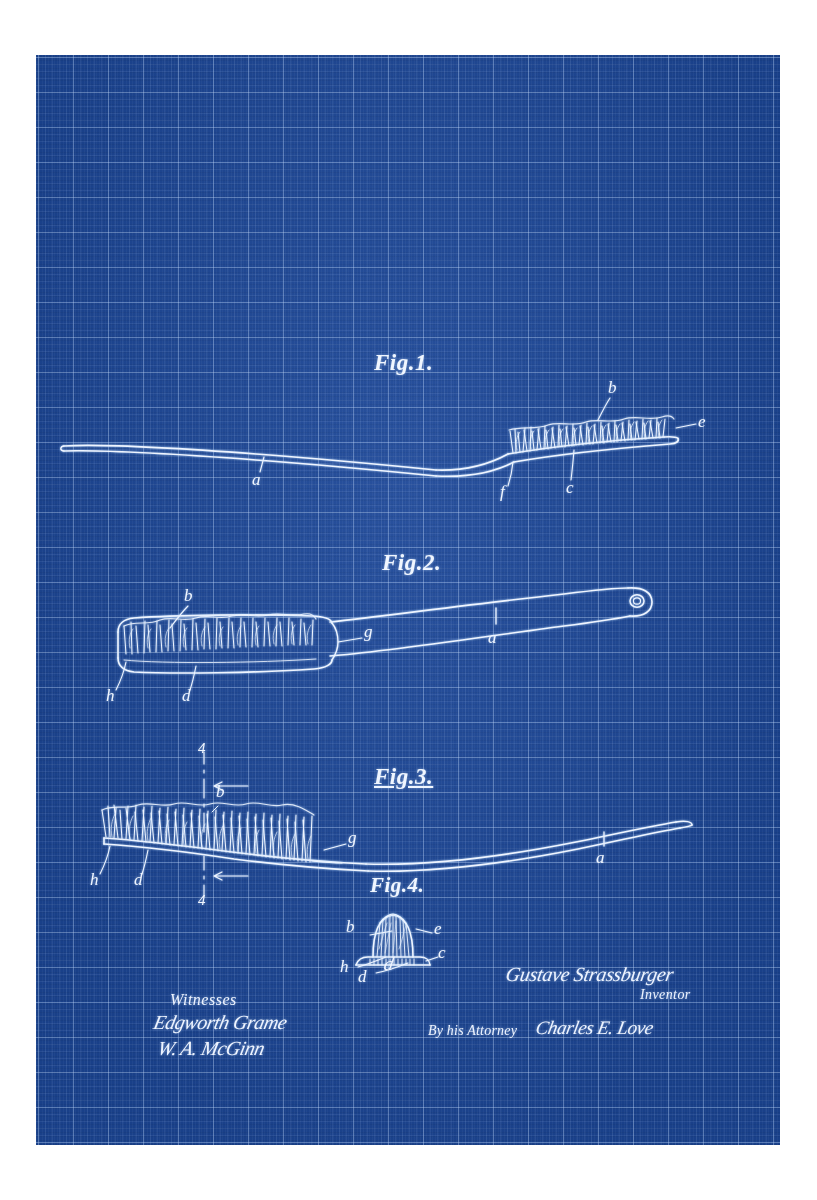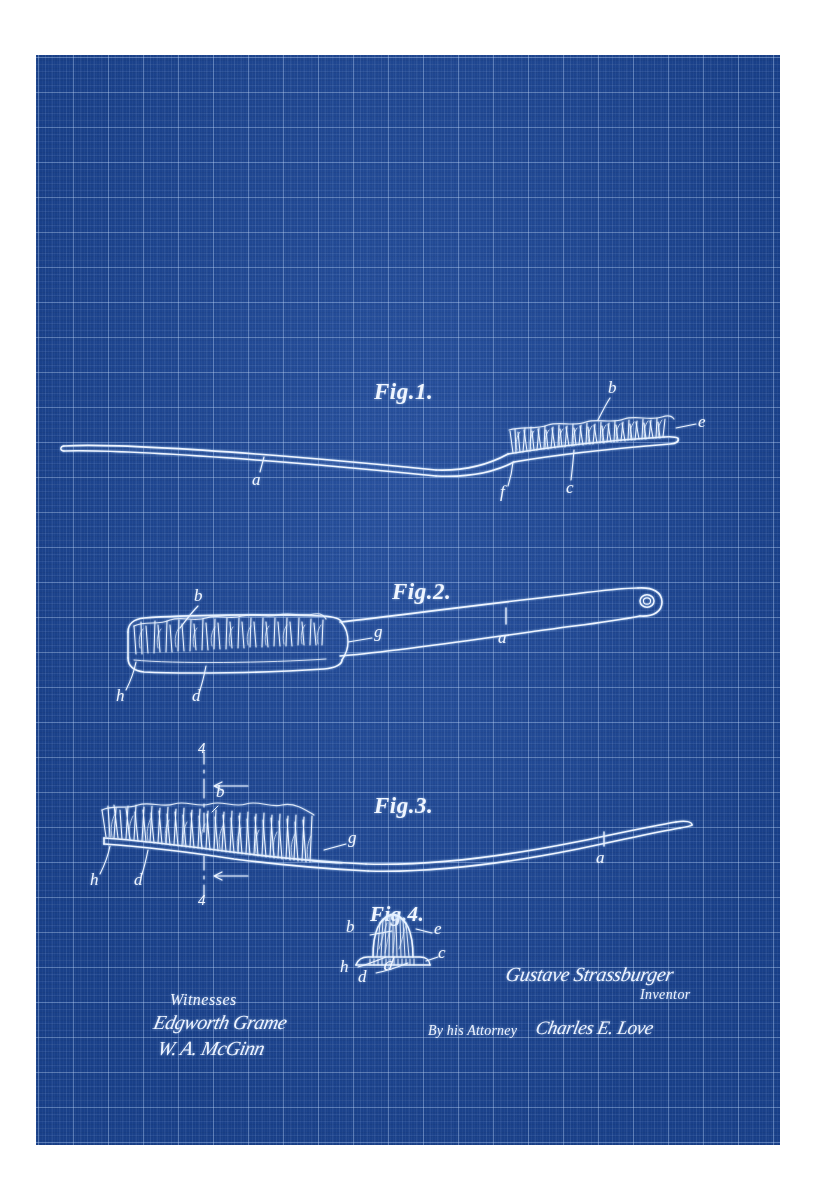--- a/index.html
+++ b/index.html
@@ -131,21 +131,20 @@
   .fig-caption {
     position: absolute;
     font-family: "Liberation Serif", serif;
     font-style: italic;
     font-weight: bold;
     font-size: 23px;
     color: #f0f6ff;
     text-shadow: 0 0 3px rgba(200,226,255,0.6);
     white-space: nowrap;
     letter-spacing: 0.5px;
-    margin-top: 29px;
   }
   .ref-label {
     position: absolute;
     font-family: "Liberation Serif", serif;
     font-style: italic;
     font-size: 17px;
     color: #f0f6ff;
     text-shadow: 0 0 3px rgba(200,226,255,0.55);
     white-space: nowrap;
   }
@@ -259,21 +258,21 @@
       <path d="M 538 100 C 537 112 536 122 535 130" stroke-width="1.1"></path>
     </svg>
 
     <div class="ref-label" style="left:216px; top:120px;">a</div>
     <div class="ref-label" style="left:572px; top:28px;">b</div>
     <div class="ref-label" style="left:530px; top:128px;">c</div>
     <div class="ref-label" style="left:662px; top:62px;">e</div>
     <div class="ref-label" style="left:464px; top:132px;">f</div>
   </div>
 
-  <div class="figure-group" id="fig-2-group" style="left:18px; top:495px; width:744px; height:150px;">
+  <div class="figure-group" id="fig-2-group" style="left:8px; top:495px; width:744px; height:150px;">
 
     <div class="fig-caption" style="left:338px; top:0px;">Fig.2.</div>
 
     <svg class="draw" width="744" height="150" viewBox="0 0 744 150">
 
       <path d="M 286 72 C 340 66 430 54 520 44 C 552 40 574 38 584 38" stroke-width="1.6"></path>
       <path d="M 286 106 C 340 102 430 88 520 76 C 552 72 576 68 586 66" stroke-width="1.6"></path>
 
       <path d="M 584 38 C 600 37 608 43 608 52 C 608 61 600 67 586 66" stroke-width="1.6"></path>
 
@@ -323,21 +322,21 @@
 
     <div class="ref-label" style="left:140px; top:36px;">b</div>
     <div class="ref-label" style="left:320px; top:72px;">g</div>
     <div class="ref-label" style="left:444px; top:78px;">a</div>
     <div class="ref-label" style="left:62px; top:136px;">h</div>
     <div class="ref-label" style="left:138px; top:136px;">d</div>
   </div>
 
   <div class="figure-group" id="fig-3-group" style="left:0; top:665px; width:744px; height:170px;">
 
-    <div class="fig-caption" style="left:338px; top:44px;">Fig.3.</div>
+    <div class="fig-caption" style="left:338px; top:44px;text-decoration:underline;">Fig.3.</div>
 
     <svg class="draw" width="744" height="170" viewBox="0 0 744 170">
 
       <path d="M 68 118 C 100 120 150 126 196 132 C 244 138 290 142 330 144" stroke-width="1.7"></path>
       <path d="M 68 124 C 100 126 152 132 198 139 C 246 145 292 149 332 151" stroke-width="1.7"></path>
       <path d="M 68 118 L 68 124" stroke-width="1.6"></path>
 
       <path d="M 330 144 C 400 146 470 136 540 122 C 584 113 616 106 640 102" stroke-width="1.6"></path>
       <path d="M 332 151 C 402 153 472 143 542 129 C 586 120 620 112 644 108" stroke-width="1.6"></path>
 

